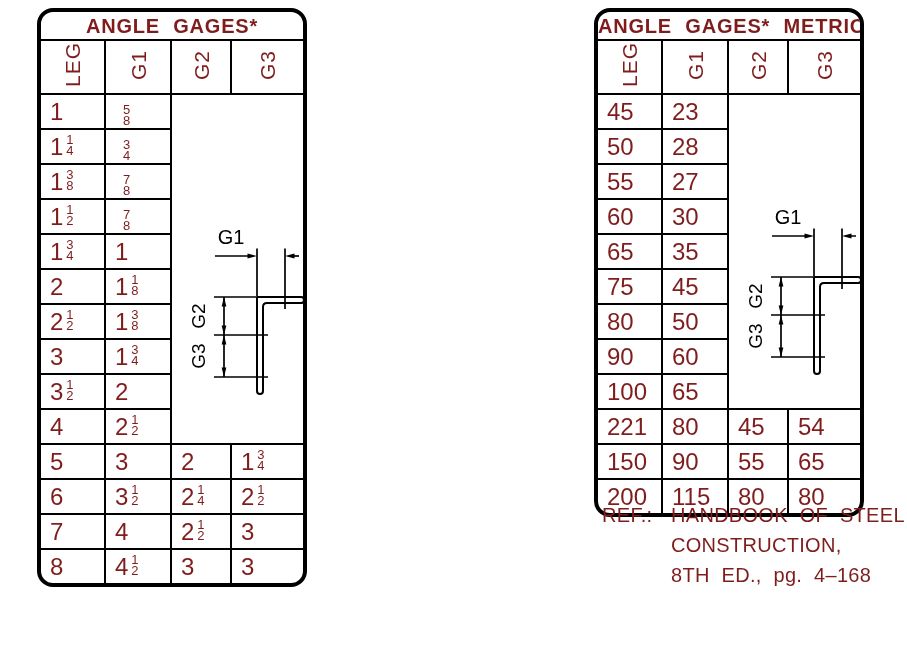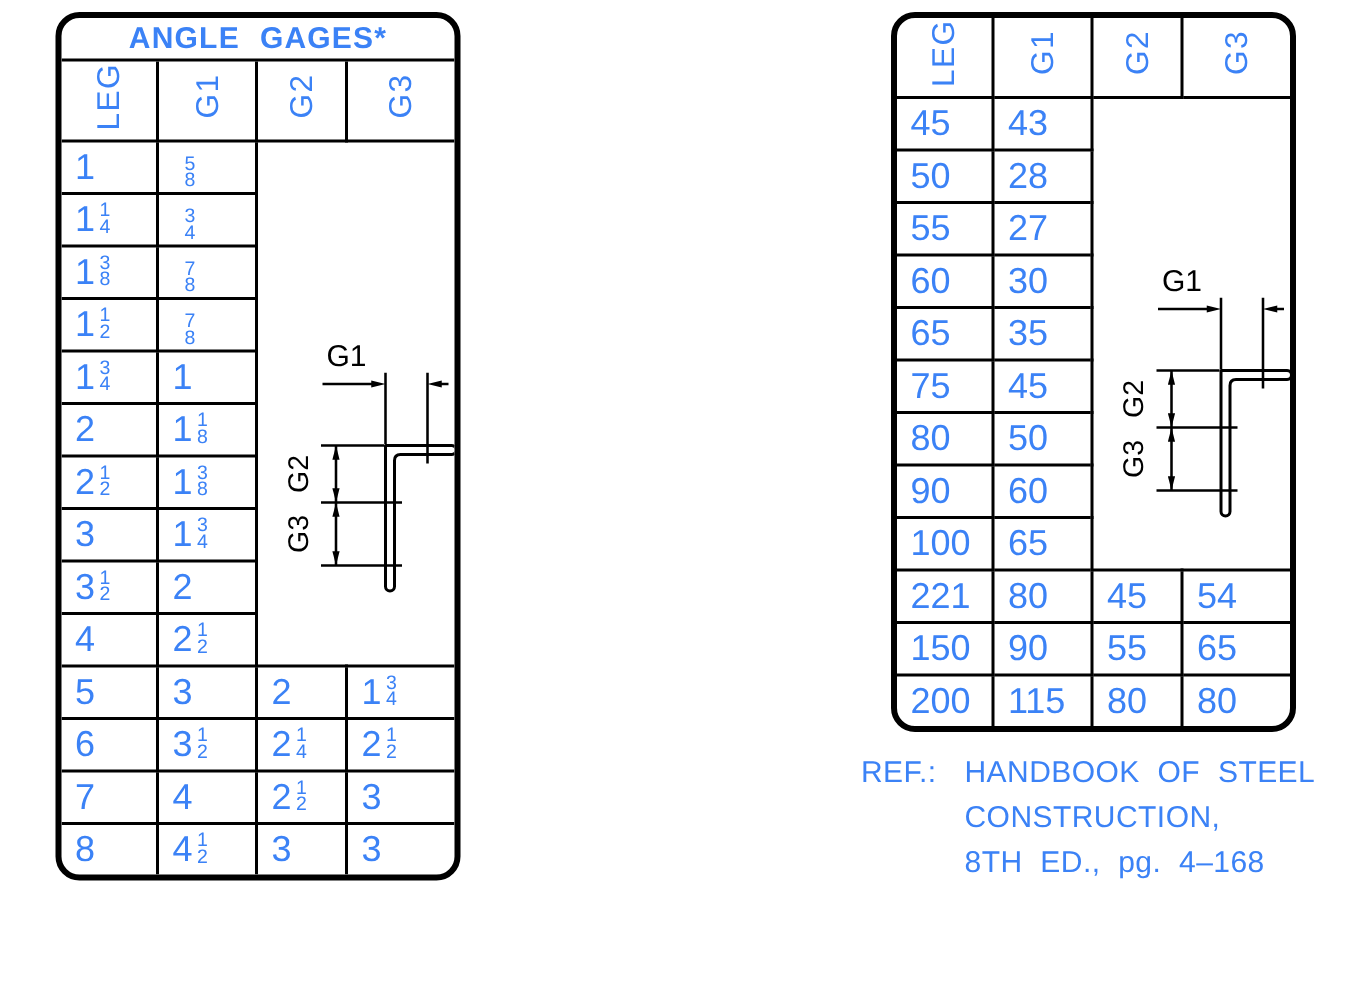--- a/index.html
+++ b/index.html
@@ -1,18 +1,18 @@
 <!DOCTYPE html>
 <html><head>
 <meta charset="utf-8">
 <style>
   html,body{margin:0;padding:0;background:#fff;}
   .canvas{
     position:relative;width:907px;height:658px;background:#ffffff;overflow:hidden;
-    font-family:"Liberation Sans","DejaVu Sans",sans-serif;color:#3b82f6;
+    font-family:"Liberation Sans","DejaVu Sans",sans-serif;color:#7f1d1d;
   }
   .gage-card{
     position:absolute;background:#fff;border:4px solid #000;border-radius:16px;overflow:hidden;
     width:262px;
   }
   .card-imperial{left:37px;top:8px;}
   .card-metric{left:594px;top:8px;}
   .gage-title{
     height:27px;line-height:28px;text-align:center;border-bottom:2px solid #000;
     font-size:20px;font-weight:700;letter-spacing:.8px;word-spacing:7px;white-space:nowrap;
@@ -35,21 +35,21 @@
   td.diagram-cell{vertical-align:top;padding:0;border-top:0;border-bottom:0;}
   .diagram-wrap{display:block;margin-left:3px;}
   .card-imperial .diagram-wrap{margin-top:96px;}
   .card-metric .diagram-wrap{margin-top:90px;}
   svg text{font-family:"Liberation Sans","DejaVu Sans",sans-serif;}
   .ref{
     position:absolute;font-size:20px;letter-spacing:.3px;word-spacing:6px;
     line-height:30px;white-space:nowrap;
   }
   .ref-imperial{left:35px;top:562px;}
-  .ref-metric{left:574px;top:500px;}
+  .ref-metric{left:602px;top:500px;}
   .ref-label{display:inline-block;width:69px;}
   .ref-line.indent{padding-left:69px;}
   .ref-line b{font-weight:700;}
 </style>
 </head>
 <body>
 
 <div class="canvas">
 
   <div class="gage-card card-imperial">
@@ -317,20 +317,21 @@
               </span></td>
           </tr>
         </tbody>
     </table>
   </div>
 
   <div class="ref ref-imperial">
   </div>
 
   <div class="gage-card card-metric">
+    <div class="gage-title">ANGLE GAGES* METRIC</div>
     <table class="gage">
       <colgroup>
           <col style="width:64px">
           <col style="width:66px">
           <col style="width:60px">
           <col style="width:72px">
         </colgroup>
       <thead>
         <tr>
           <th><span class="rot">LEG</span></th>
@@ -338,21 +339,21 @@
           <th><span class="rot">G2</span></th>
           <th><span class="rot">G3</span></th>
         </tr>
       </thead>
       <tbody>
           <tr>
             <td><span class="val">
                 <span class="whole">45</span>
               </span></td>
             <td><span class="val">
-                <span class="whole">43</span>
+                <span class="whole">23</span>
               </span></td>
             <td colspan="2" rowspan="9" class="diagram-cell">
   <span class="diagram-wrap">
     <svg width="126" height="172" viewBox="0 0 126 172">
 
       <path d="M73 68 L117 68 A3 3 0 0 1 117 74 L83 74 Q79 74 79 78 L79 162 A3 3 0 0 1 73 162 Z" fill="#ffffff" stroke="#000" stroke-width="2" stroke-linejoin="round"></path>
 
       <g stroke="#000" stroke-width="1.7">
         <line x1="73" y1="19.5" x2="73" y2="67"></line>
         <line x1="101" y1="19.5" x2="101" y2="80"></line>

